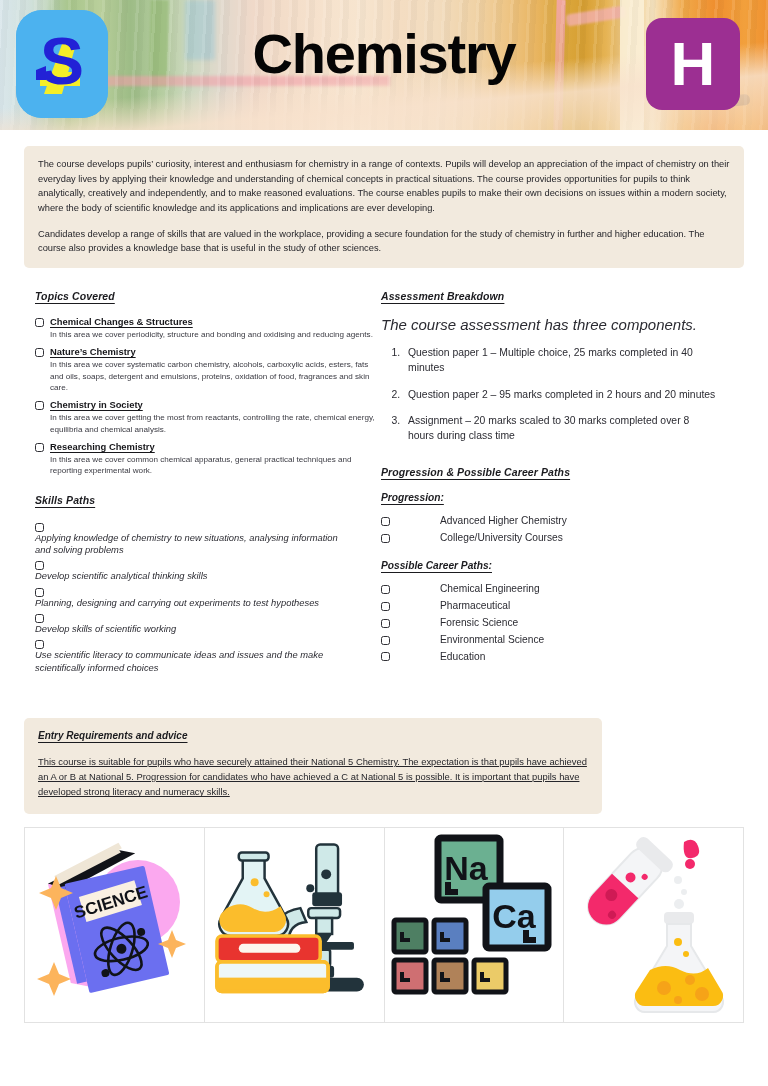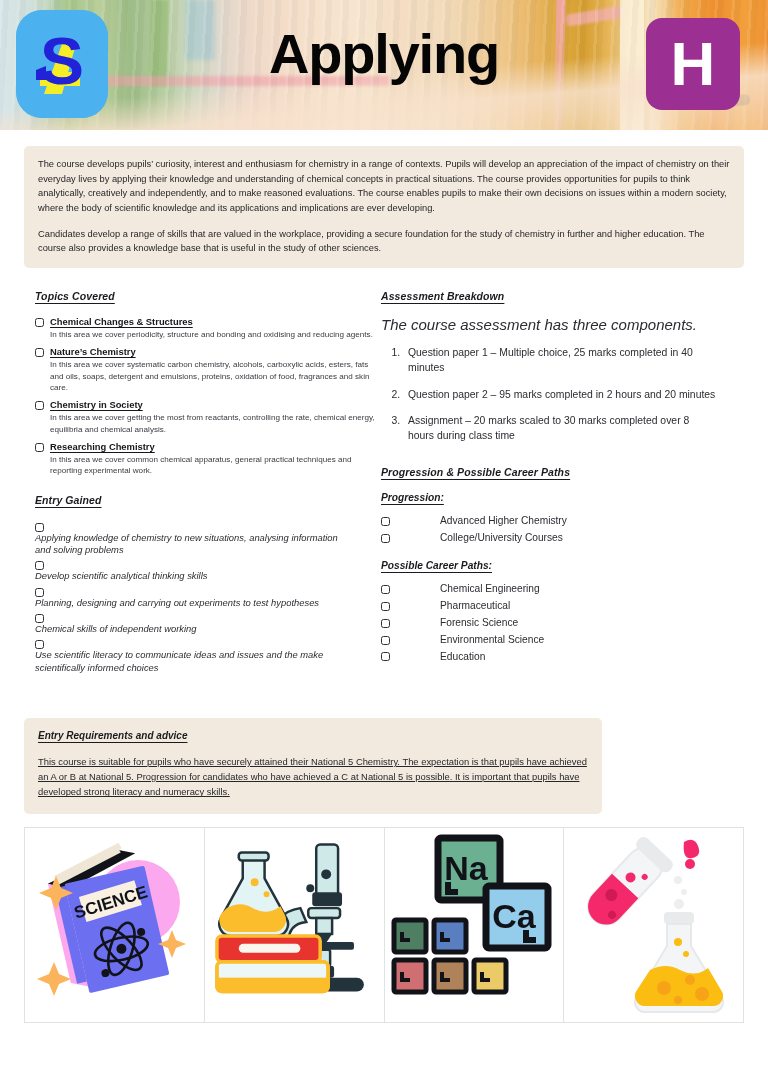--- a/index.html
+++ b/index.html
@@ -334,21 +334,21 @@
   <div class="brand-logo">
     <svg width="92" height="108" viewBox="0 0 92 108" aria-hidden="true">
       <rect x="0" y="0" width="92" height="108" rx="26" fill="#4cb2ef"></rect>
       <path d="M28 84 L46 34 L60 34 L46 84 Z" fill="#f5ee27"></path>
       <path d="M24 62 L64 62 L64 76 L24 76 Z" fill="#f5ee27"></path>
       <text x="46" y="74" font-family="Liberation Sans, sans-serif" font-size="66" font-weight="700" fill="#2222d6" text-anchor="middle">S</text>
       <path d="M20 60 L30 56 L30 70 L20 70 Z" fill="#2222d6"></path>
     </svg>
   </div>
 
-  <div class="header-title">Applying</div>
+  <div class="header-title">Chemistry</div>
 
   <div class="level-badge">H</div>
 </div>
 
 <div class="intro-panel">
   <p>The course develops pupils’ curiosity, interest and enthusiasm for chemistry in a range of contexts. Pupils will develop an appreciation of the impact of chemistry on their everyday lives by applying their knowledge and understanding of chemical concepts in practical situations. The course provides opportunities for pupils to think analytically, creatively and independently, and to make reasoned evaluations. The course enables pupils to make their own decisions on issues within a modern society, where the body of scientific knowledge and its applications and implications are ever developing.</p>
   <p>Candidates develop a range of skills that are valued in the workplace, providing a secure foundation for the study of chemistry in further and higher education. The course also provides a knowledge base that is useful in the study of other sciences.</p>
 </div>
 
 <div class="columns">
@@ -383,38 +383,38 @@
         <span class="cbox"></span>
         <div class="topic-body">
           <div class="topic-title">Researching Chemistry</div>
           <div class="topic-desc">In this area we cover common chemical apparatus, general practical techniques and reporting experimental work.</div>
         </div>
       </div>
     </div>
 
     <div style="height:12px"></div>
 
-    <div class="section-heading">Entry Gained</div>
+    <div class="section-heading">Skills Paths</div>
 
     <div class="skills-list">
       <div class="skill-item">
         <span class="cbox"></span>
         <div class="skill-text">Applying knowledge of chemistry to new situations, analysing information and solving problems</div>
       </div>
       <div class="skill-item">
         <span class="cbox"></span>
         <div class="skill-text">Develop scientific analytical thinking skills</div>
       </div>
       <div class="skill-item">
         <span class="cbox"></span>
         <div class="skill-text">Planning, designing and carrying out experiments to test hypotheses</div>
       </div>
       <div class="skill-item">
         <span class="cbox"></span>
-        <div class="skill-text">Chemical skills of independent working</div>
+        <div class="skill-text">Develop skills of scientific working</div>
       </div>
       <div class="skill-item">
         <span class="cbox"></span>
         <div class="skill-text">Use scientific literacy to communicate ideas and issues and the make scientifically informed choices</div>
       </div>
     </div>
   </div>
 
   <div class="col-right">
 

